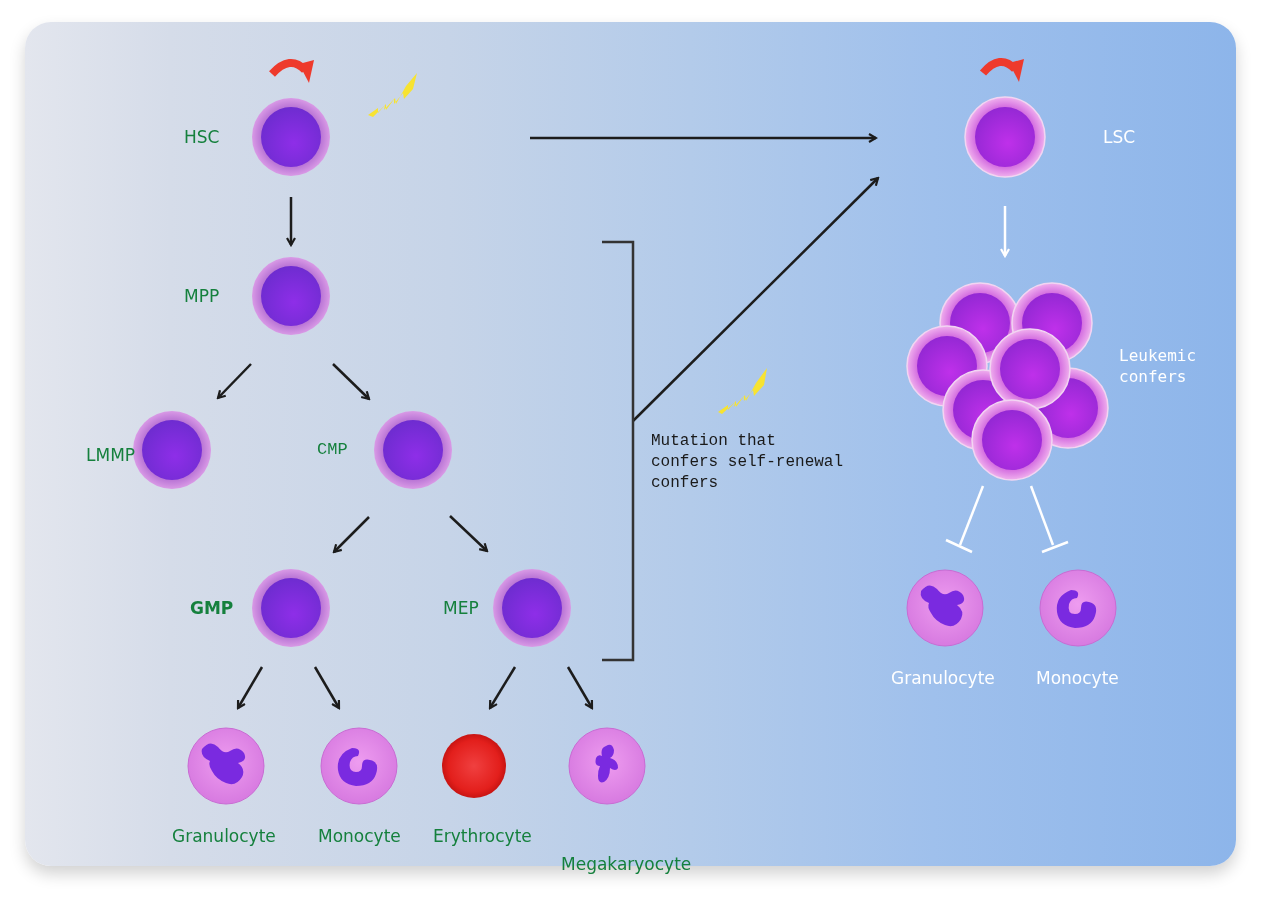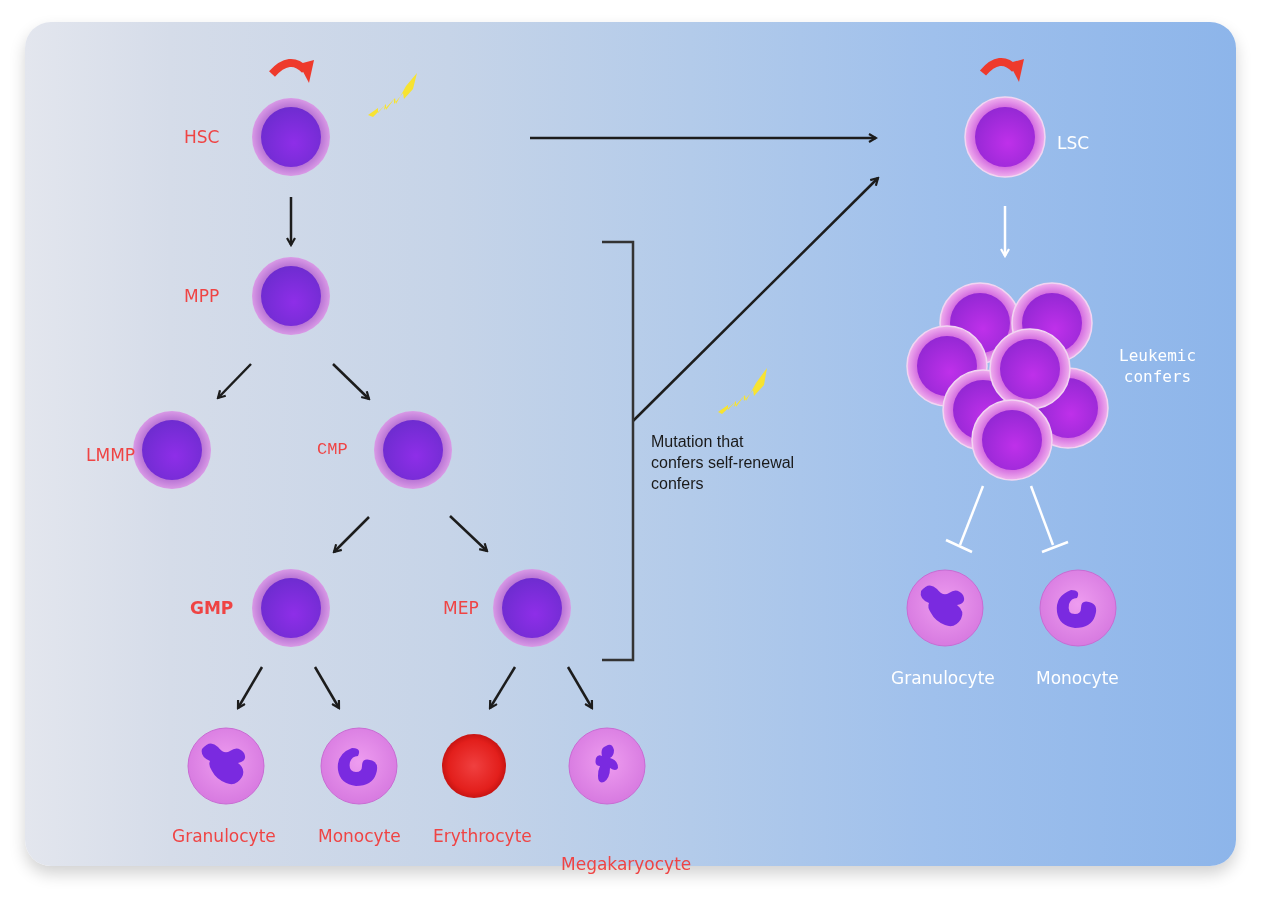--- a/index.html
+++ b/index.html
@@ -5,24 +5,24 @@
   html, body { margin: 0; padding: 0; background: #ffffff; }
   body { width: 1280px; height: 899px; position: relative; overflow: hidden; font-family: "DejaVu Sans", sans-serif; }
   .panel {
     position: absolute; left: 25px; top: 22px; width: 1211px; height: 844px;
     border-radius: 26px;
     background: linear-gradient(90deg, #e3e6ee 0%, #d5dce9 12%, #c6d4e8 35%, #b3cbea 55%, #9fc0ec 75%, #8db5ea 100%);
     box-shadow: 0 8px 16px rgba(0,0,0,0.18);
     overflow: hidden;
   }
   svg.diagram { position: absolute; left: 0; top: 0; width: 1280px; height: 899px; }
-  .lbl { position: absolute; font-size: 17px; color: #ef4444; white-space: nowrap; }
+  .lbl { position: absolute; font-size: 17px; color: #15803d; white-space: nowrap; }
   .lbl.white { color: #ffffff; }
-  .lbl.note { font-family: Liberation Sans, sans-serif; font-size: 16px; line-height: 21px; color: #1a1a1a; }
-  .lbl.blasts { font-family: "DejaVu Sans Mono", monospace; font-size: 16px; line-height: 21px; color: #ffffff; text-align: center; }
+  .lbl.note { font-family: Liberation Mono, monospace; font-size: 16px; line-height: 21px; color: #1a1a1a; }
+  .lbl.blasts { font-family: "DejaVu Sans Mono", monospace; font-size: 16px; line-height: 21px; color: #ffffff; }
 </style>
 </head>
 <body>
 
 <div class="panel"></div>
 
 <svg class="diagram" viewBox="0 0 1280 899">
   <defs>
     <radialGradient id="gMem" cx="50%" cy="50%" r="50%">
       <stop offset="70%" stop-color="#b06ad0"></stop>
@@ -191,19 +191,19 @@
 <div class="lbl" style="left:318px;top:826px;">Monocyte</div>
 <div class="lbl" style="left:408px;top:826px;margin-left:25px;">Erythrocyte</div>
 <div class="lbl" style="left:561px;top:826px;margin-top:28px;">Megakaryocyte</div>
 
 <div class="lbl note" style="left:651px;top:431px;">
   <div>Mutation that</div>
   <div>confers self-renewal</div>
   <div>confers</div>
 </div>
 
-<div class="lbl white" style="left:1057px;top:127px;margin-top:6px;">LSC</div>
+<div class="lbl white" style="left:1103px;top:127px;">LSC</div>
 <div class="lbl blasts" style="left:1119px;top:345px;">
   <div>Leukemic</div>
   <div>confers</div>
 </div>
 <div class="lbl white" style="left:891px;top:668px;">Granulocyte</div>
 <div class="lbl white" style="left:1036px;top:668px;">Monocyte</div>
 
 </body></html>

